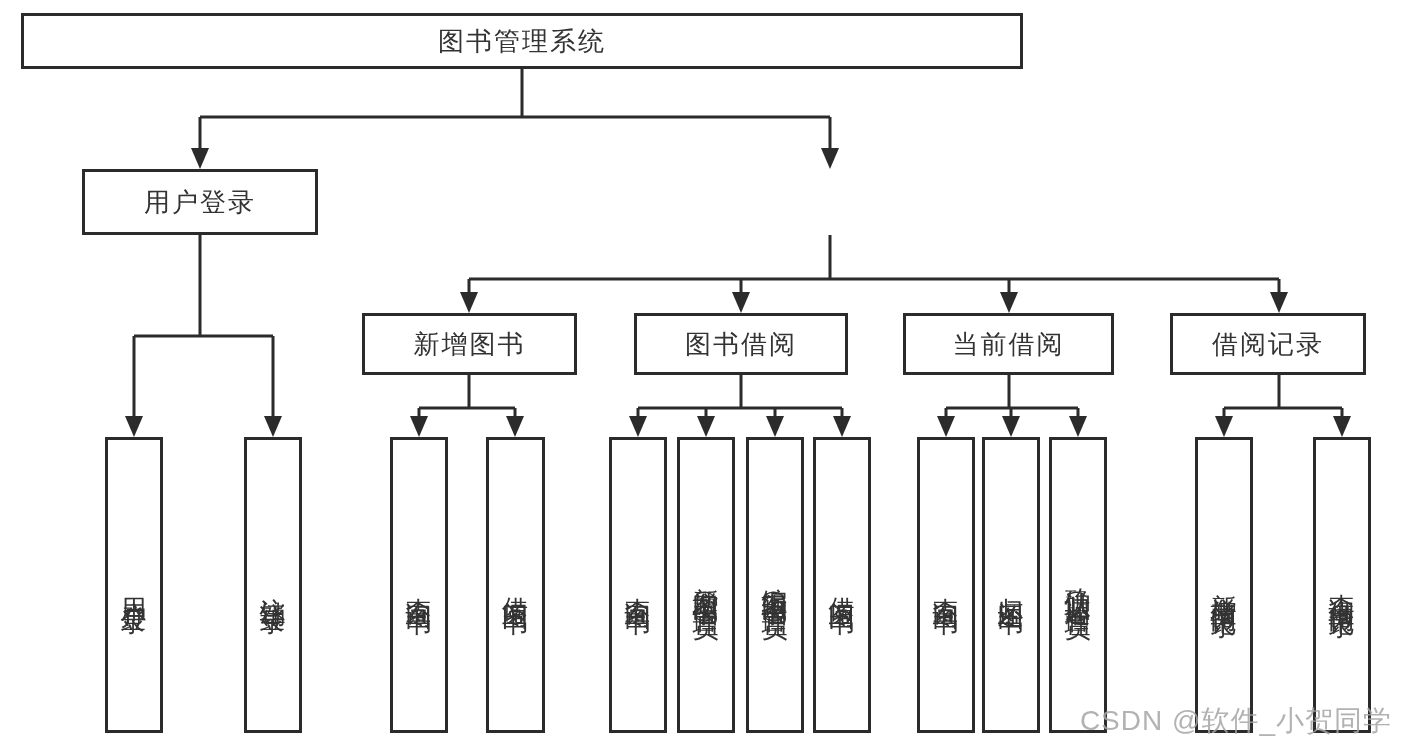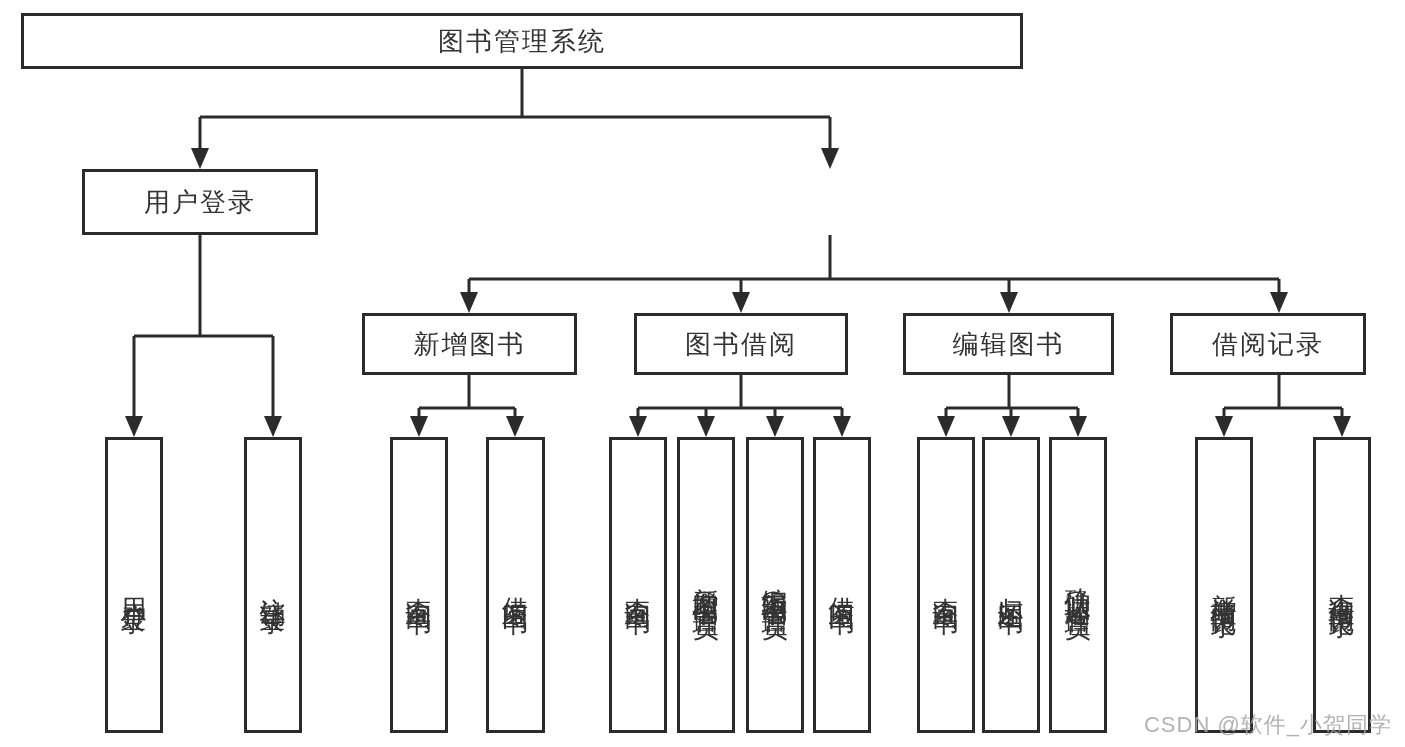--- a/index.html
+++ b/index.html
@@ -36,21 +36,21 @@
     text-orientation: mixed;
     font-size: 26px;
     letter-spacing: 4px;
     line-height: 1;
     white-space: nowrap;
   }
   .watermark {
     position: absolute;
     right: 13px;
     bottom: 7px;
-    font-size: 22px;
+    font-size: 28px;
     letter-spacing: 1px;
     color: rgba(165,165,165,0.85);
     white-space: nowrap;
   }
 </style>
 </head>
 <body>
 
 <div id="canvas">
 
@@ -120,21 +120,21 @@
     <span class="h-label">用户登录</span>
   </div>
 
   <div class="box" style="left:362px;top:313px;width:215px;height:62px">
     <span class="h-label">新增图书</span>
   </div>
   <div class="box" style="left:634px;top:313px;width:214px;height:62px">
     <span class="h-label">图书借阅</span>
   </div>
   <div class="box" style="left:903px;top:313px;width:211px;height:62px">
-    <span class="h-label">编辑图书</span>
+    <span class="h-label">当前借阅</span>
   </div>
   <div class="box" style="left:1170px;top:313px;width:196px;height:62px">
     <span class="h-label">借阅记录</span>
   </div>
 
   <div class="box" style="left:105px;top:437px;width:58px;height:296px">
     <span class="v-label">用户登录</span>
   </div>
   <div class="box" style="left:244px;top:437px;width:58px;height:296px">
     <span class="v-label">注销登录</span>

